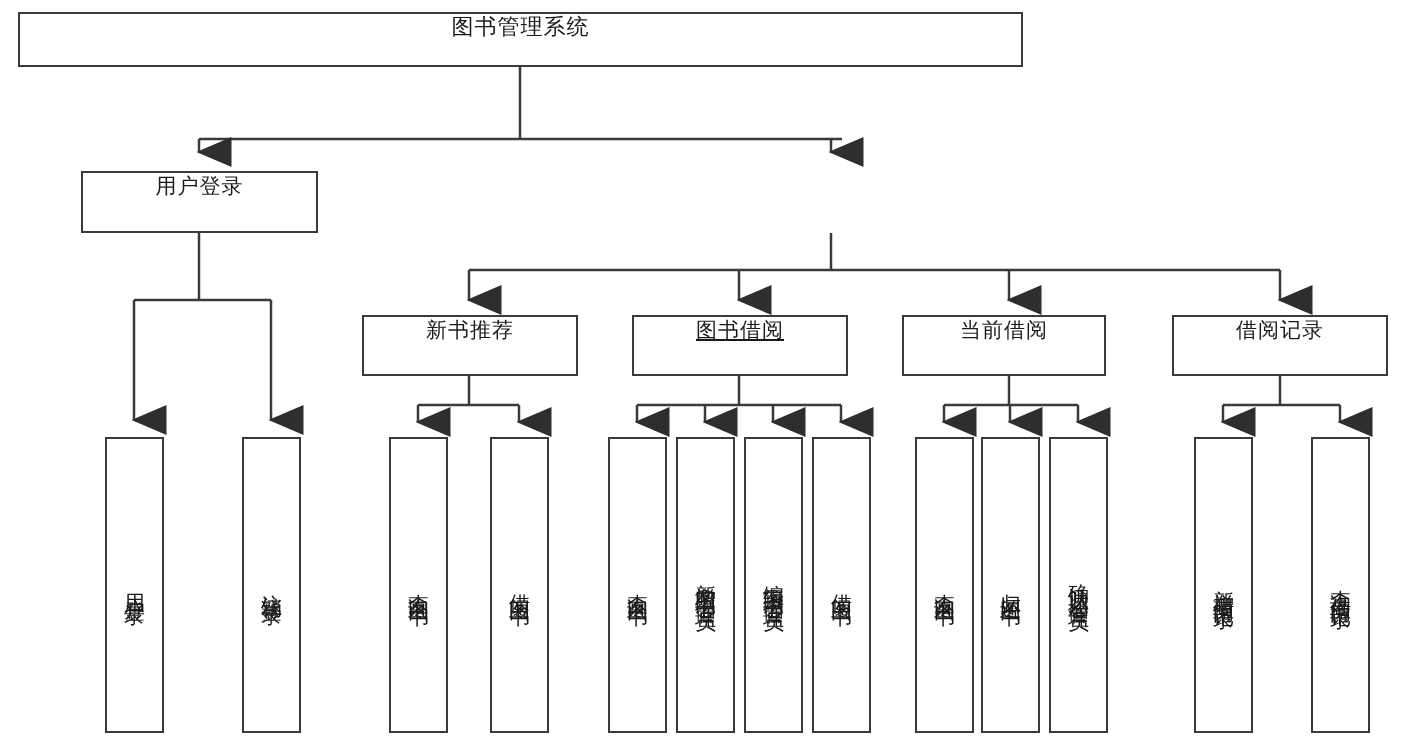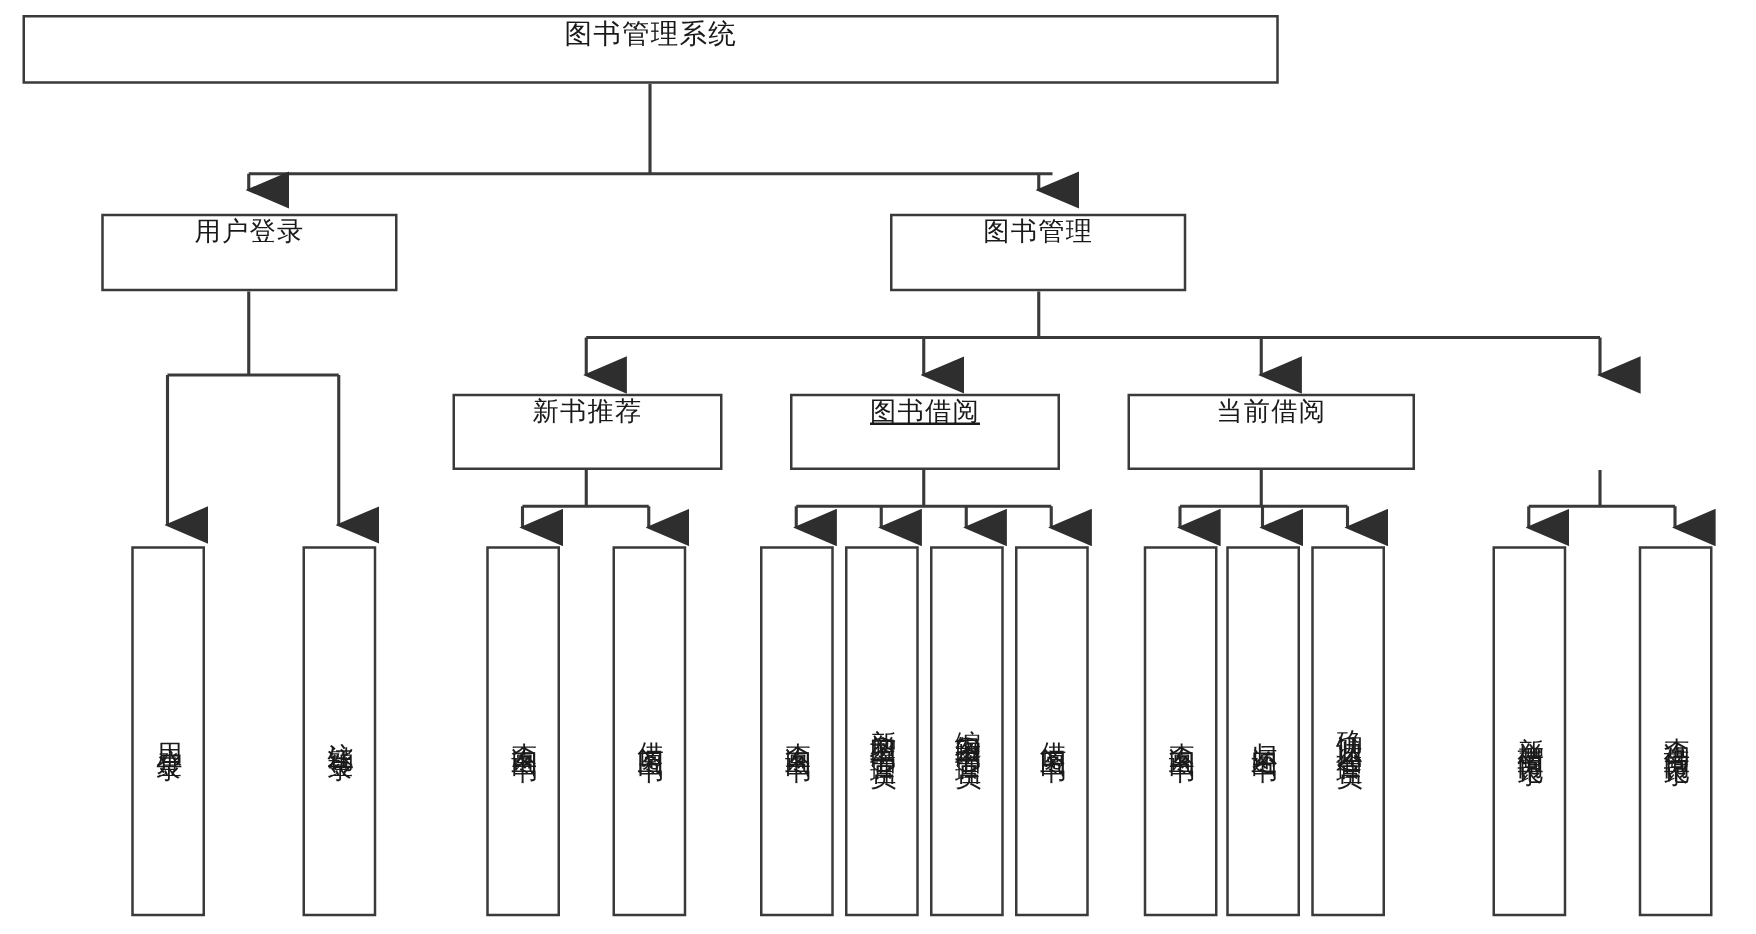--- a/index.html
+++ b/index.html
@@ -121,32 +121,32 @@
     </g>
   </svg>
 
   <div class="node horizontal root" style="left:18px; top:12px; width:1005px; height:55px;">
     <span>图书管理系统</span>
   </div>
 
   <div class="node horizontal" style="left:81px; top:171px; width:237px; height:62px;">
     <span>用户登录</span>
   </div>
-  <div class="node horizontal" style="left:712px; top:171px; width:237px; height:62px;">
-    <span>图书管理</span>
-  </div>
 
   <div class="node horizontal" style="left:362px; top:315px; width:216px; height:61px;">
     <span>新书推荐</span>
   </div>
   <div class="node horizontal" style="left:632px; top:315px; width:216px; height:61px;text-decoration:underline;">
     <span>图书借阅</span>
   </div>
-  <div class="node horizontal" style="left:902px; top:315px; width:230px; height:61px;">
+  <div class="node horizontal" style="left:902px; top:315px; width:204px; height:61px;">
     <span>当前借阅</span>
+  </div>
+  <div class="node horizontal" style="left:1172px; top:315px; width:216px; height:61px;">
+    <span>借阅记录</span>
   </div>
 
   <div class="node leaf" style="left:105px; top:437px; width:59px; height:296px;">
     <span class="vtext">用户登录</span>
   </div>
   <div class="node leaf" style="left:242px; top:437px; width:59px; height:296px;">
     <span class="vtext">注销登录</span>
   </div>
 
   <div class="node leaf" style="left:389px; top:437px; width:59px; height:296px;">

